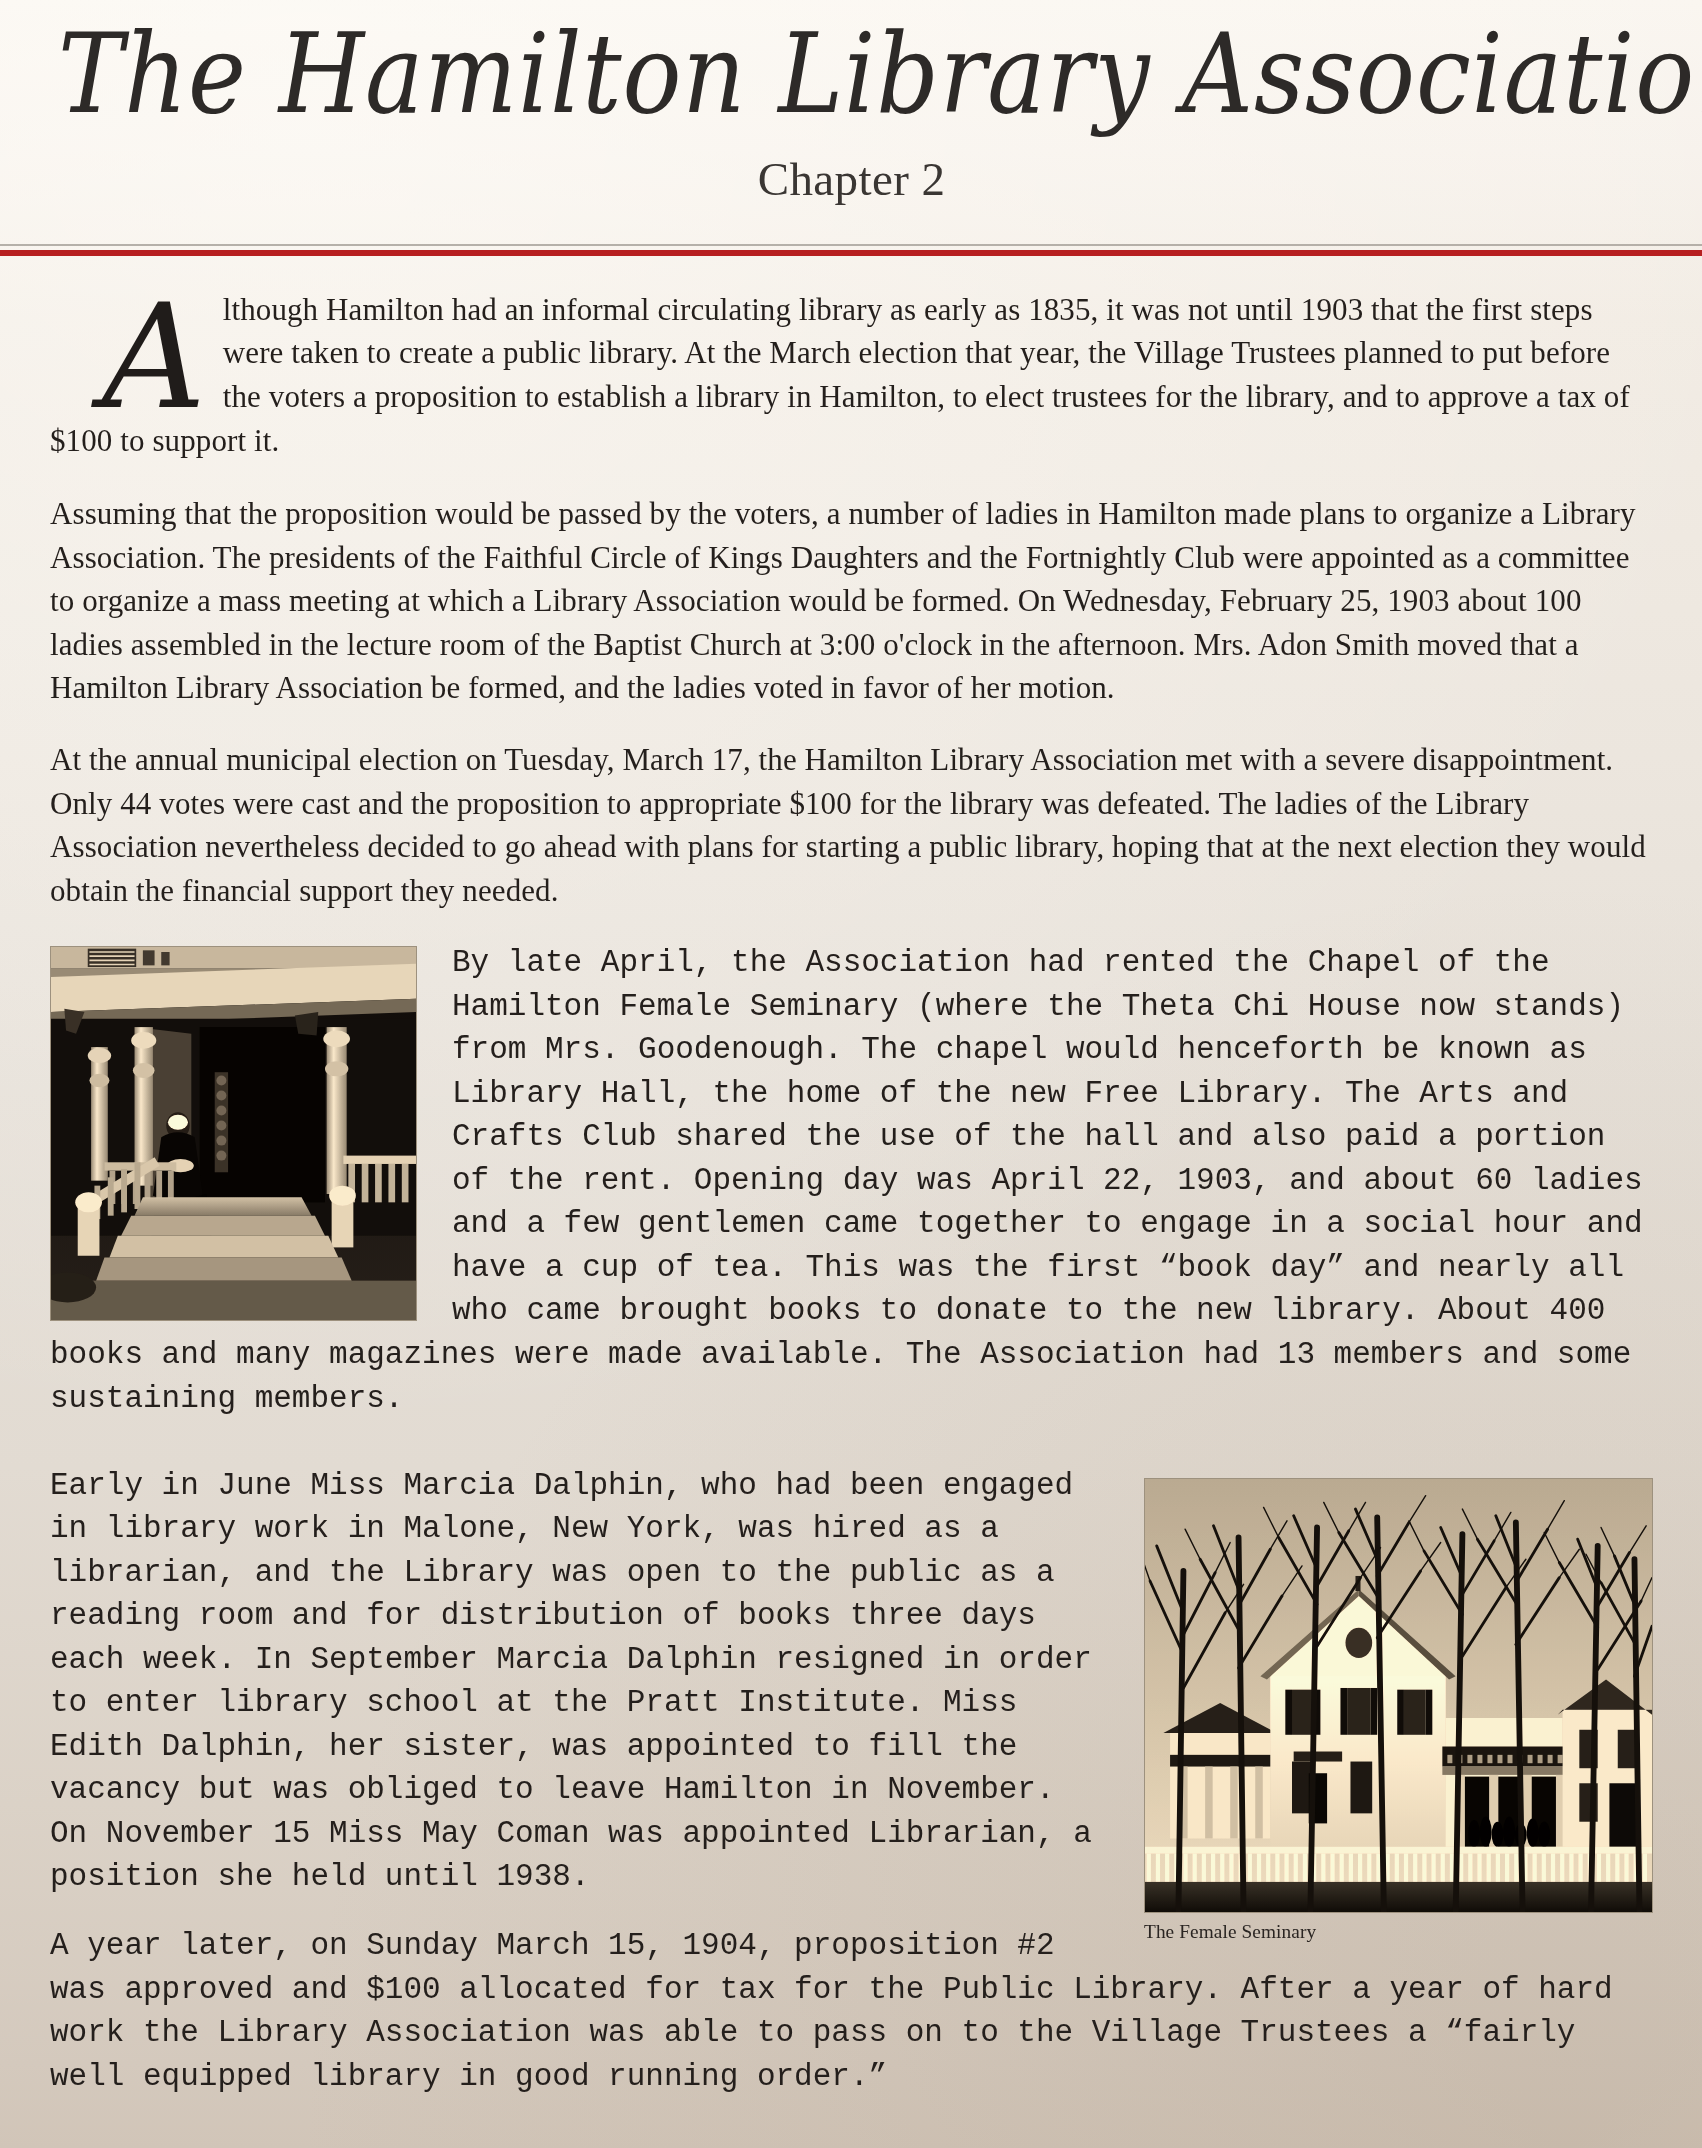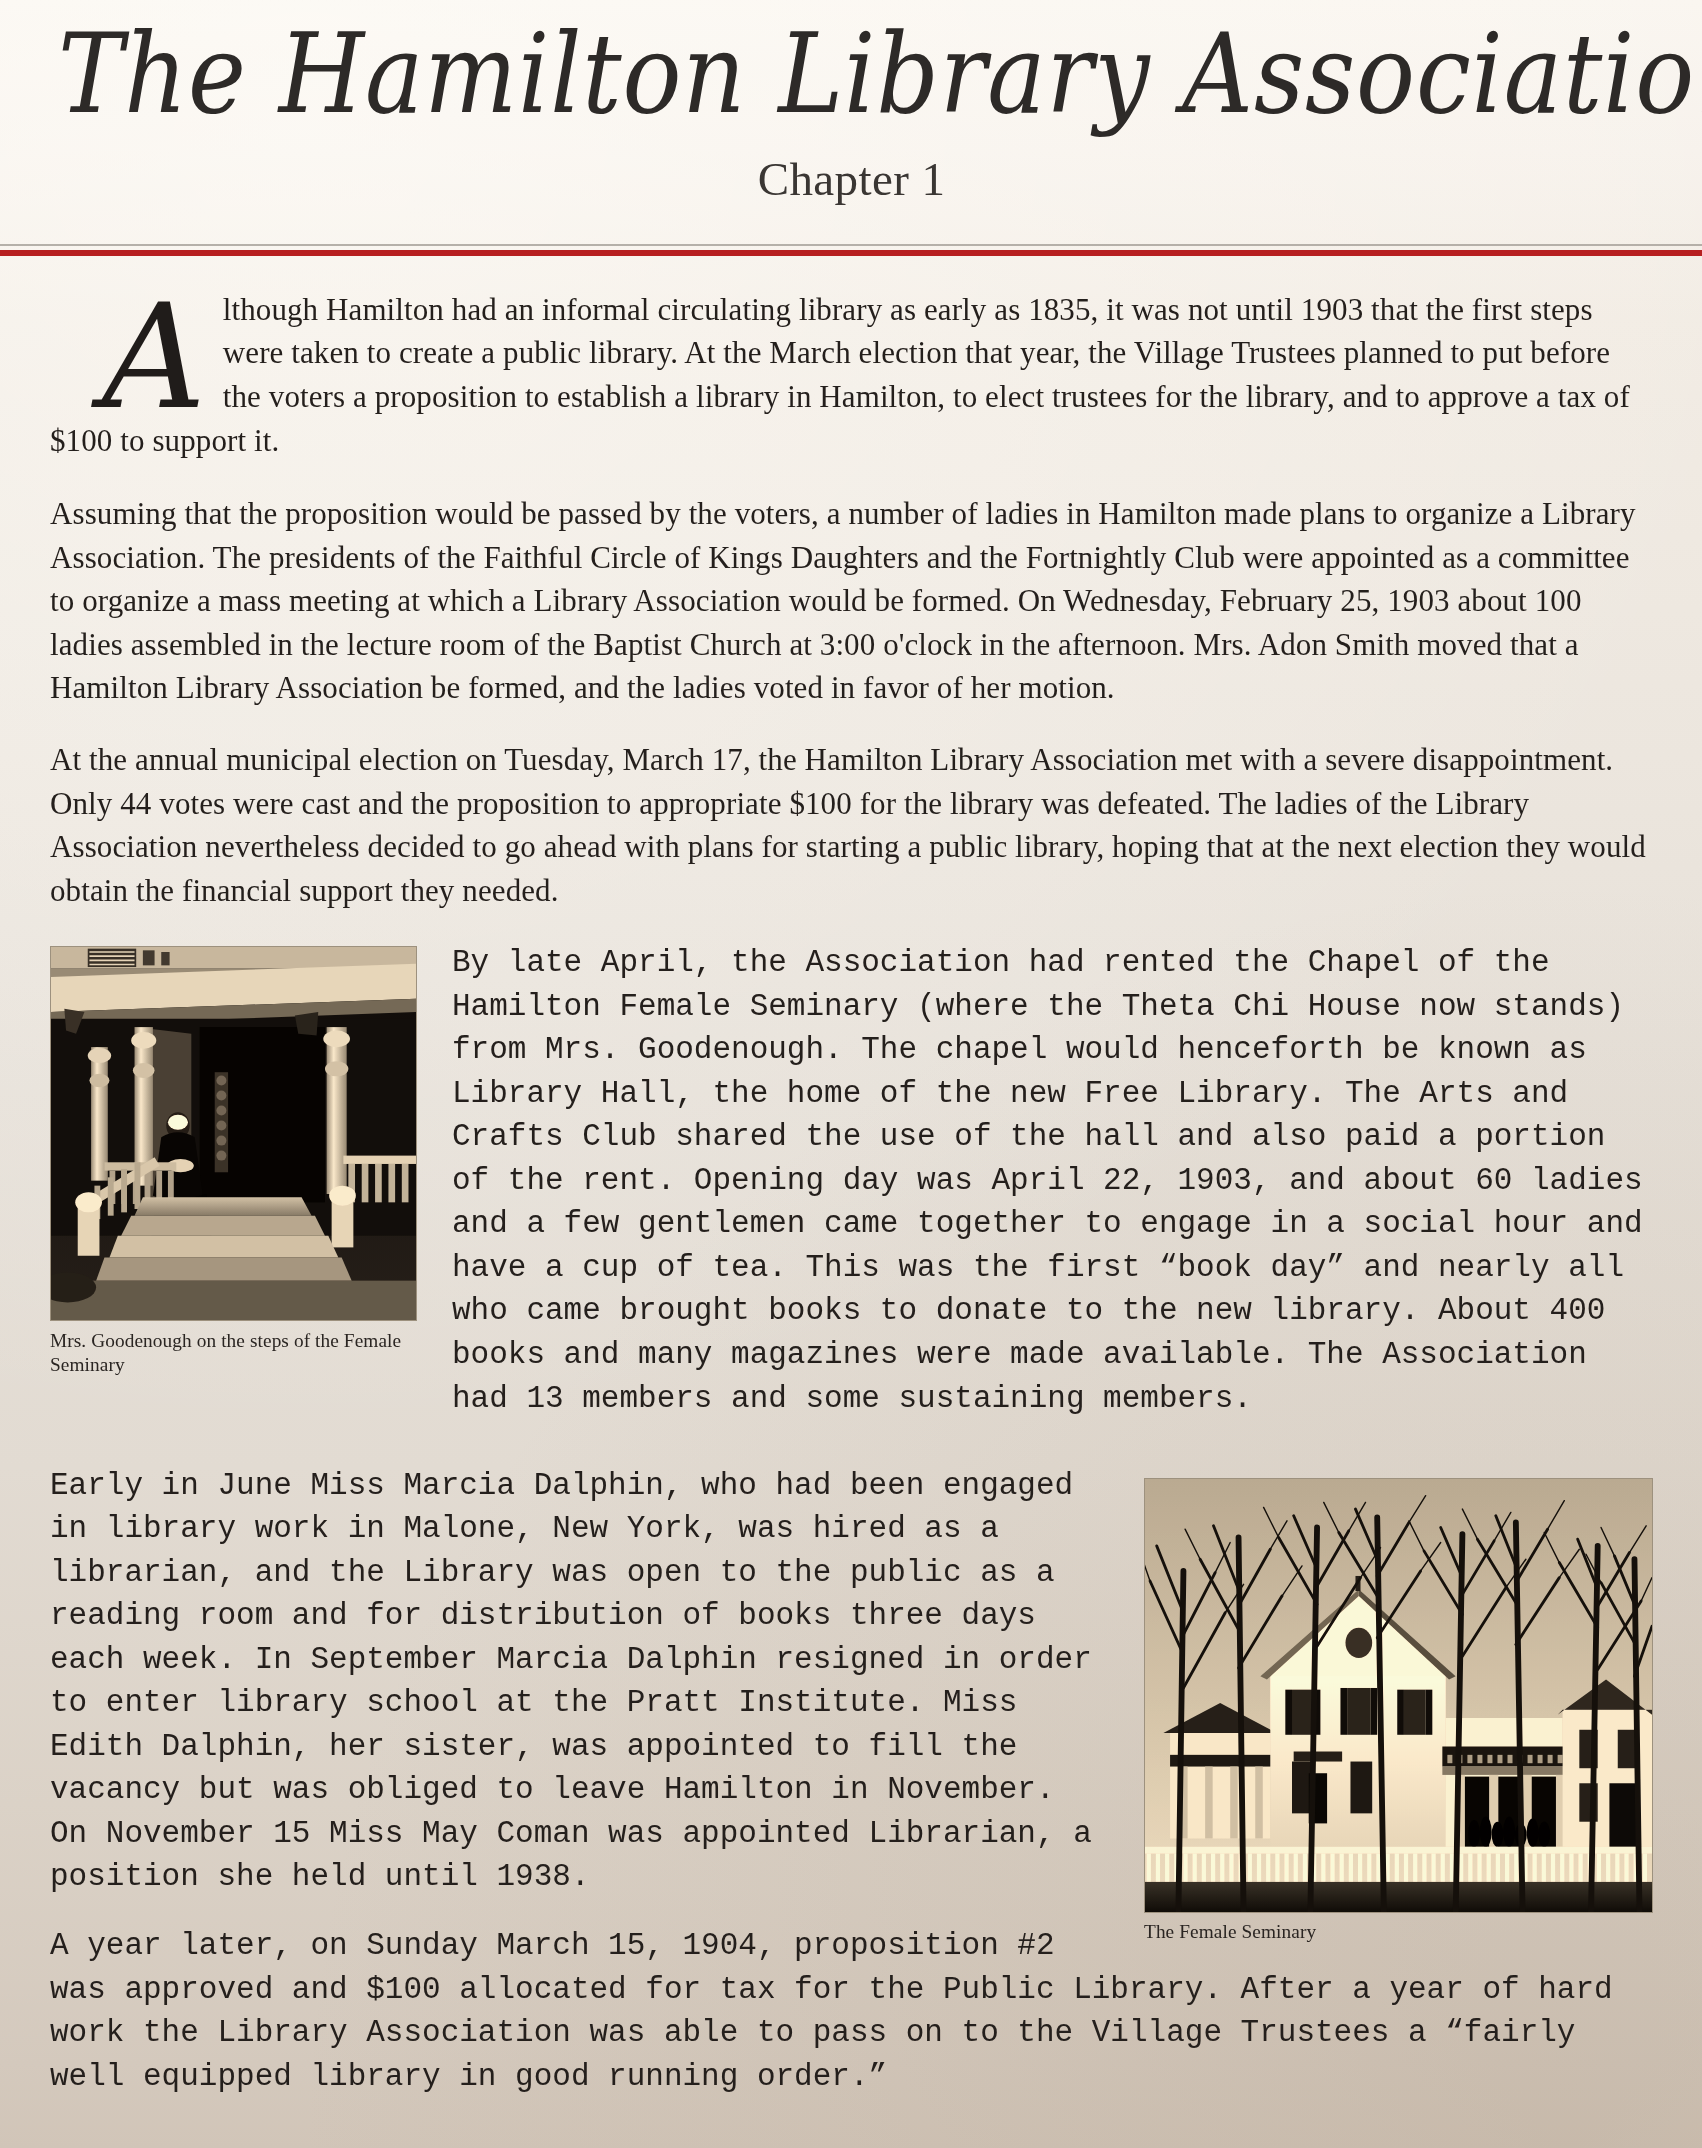--- a/index.html
+++ b/index.html
@@ -175,21 +175,21 @@
   
   .sepia { filter: sepia(0.35) contrast(1.08) brightness(0.98); }
 </style>
 </head>
 <body>
 
 <div class="page">
 
   <div class="header">
     <h1 class="doc-title">The Hamilton Library Association</h1>
-    <div class="doc-subtitle">Chapter 1</div>
+    <div class="doc-subtitle">Chapter 2</div>
   </div>
 
   <div class="divider">
     <div class="rule-thin"></div>
     <div class="rule-thick"></div>
   </div>
 
   <div class="body-wrap">
 
     <p class="para lead">
@@ -317,21 +317,20 @@
           <polygon points="80,346 332,346 344,372 70,372" fill="#bdb2a2"></polygon>
           <polygon points="64,372 348,372 360,400 54,400" fill="#988d7f"></polygon>
           <rect x="0" y="400" width="437" height="47" fill="#6a6155"></rect>
           <polygon points="0,400 437,400 437,447 0,447" fill="#5c5449" opacity=".7"></polygon>
 
           <ellipse cx="20" cy="408" rx="34" ry="18" fill="#2a241e"></ellipse>
 
           <rect x="0" y="0" width="437" height="447" fill="none"></rect>
         </svg>
       </div>
-      <figcaption class="caption">Mrs. Goodenough on the steps of the Female Seminary</figcaption>
     </figure>
 
     <div class="flowtext">
       <p>By late April, the Association had rented the Chapel of the Hamilton Female Seminary (where the Theta Chi House now stands) from Mrs. Goodenough. The chapel would henceforth be known as Library Hall, the home of the new Free Library. The Arts and Crafts Club shared the use of the hall and also paid a portion of the rent. Opening day was April 22, 1903, and about 60 ladies and a few gentlemen came together to engage in a social hour and have a cup of tea. This was the first “book day” and nearly all who came brought books to donate to the new library. About 400 books and many magazines were made available. The Association had 13 members and some sustaining members.</p>
     </div>
     <div class="clear"></div>
   </div>
 
   <div class="section-lower">
 

